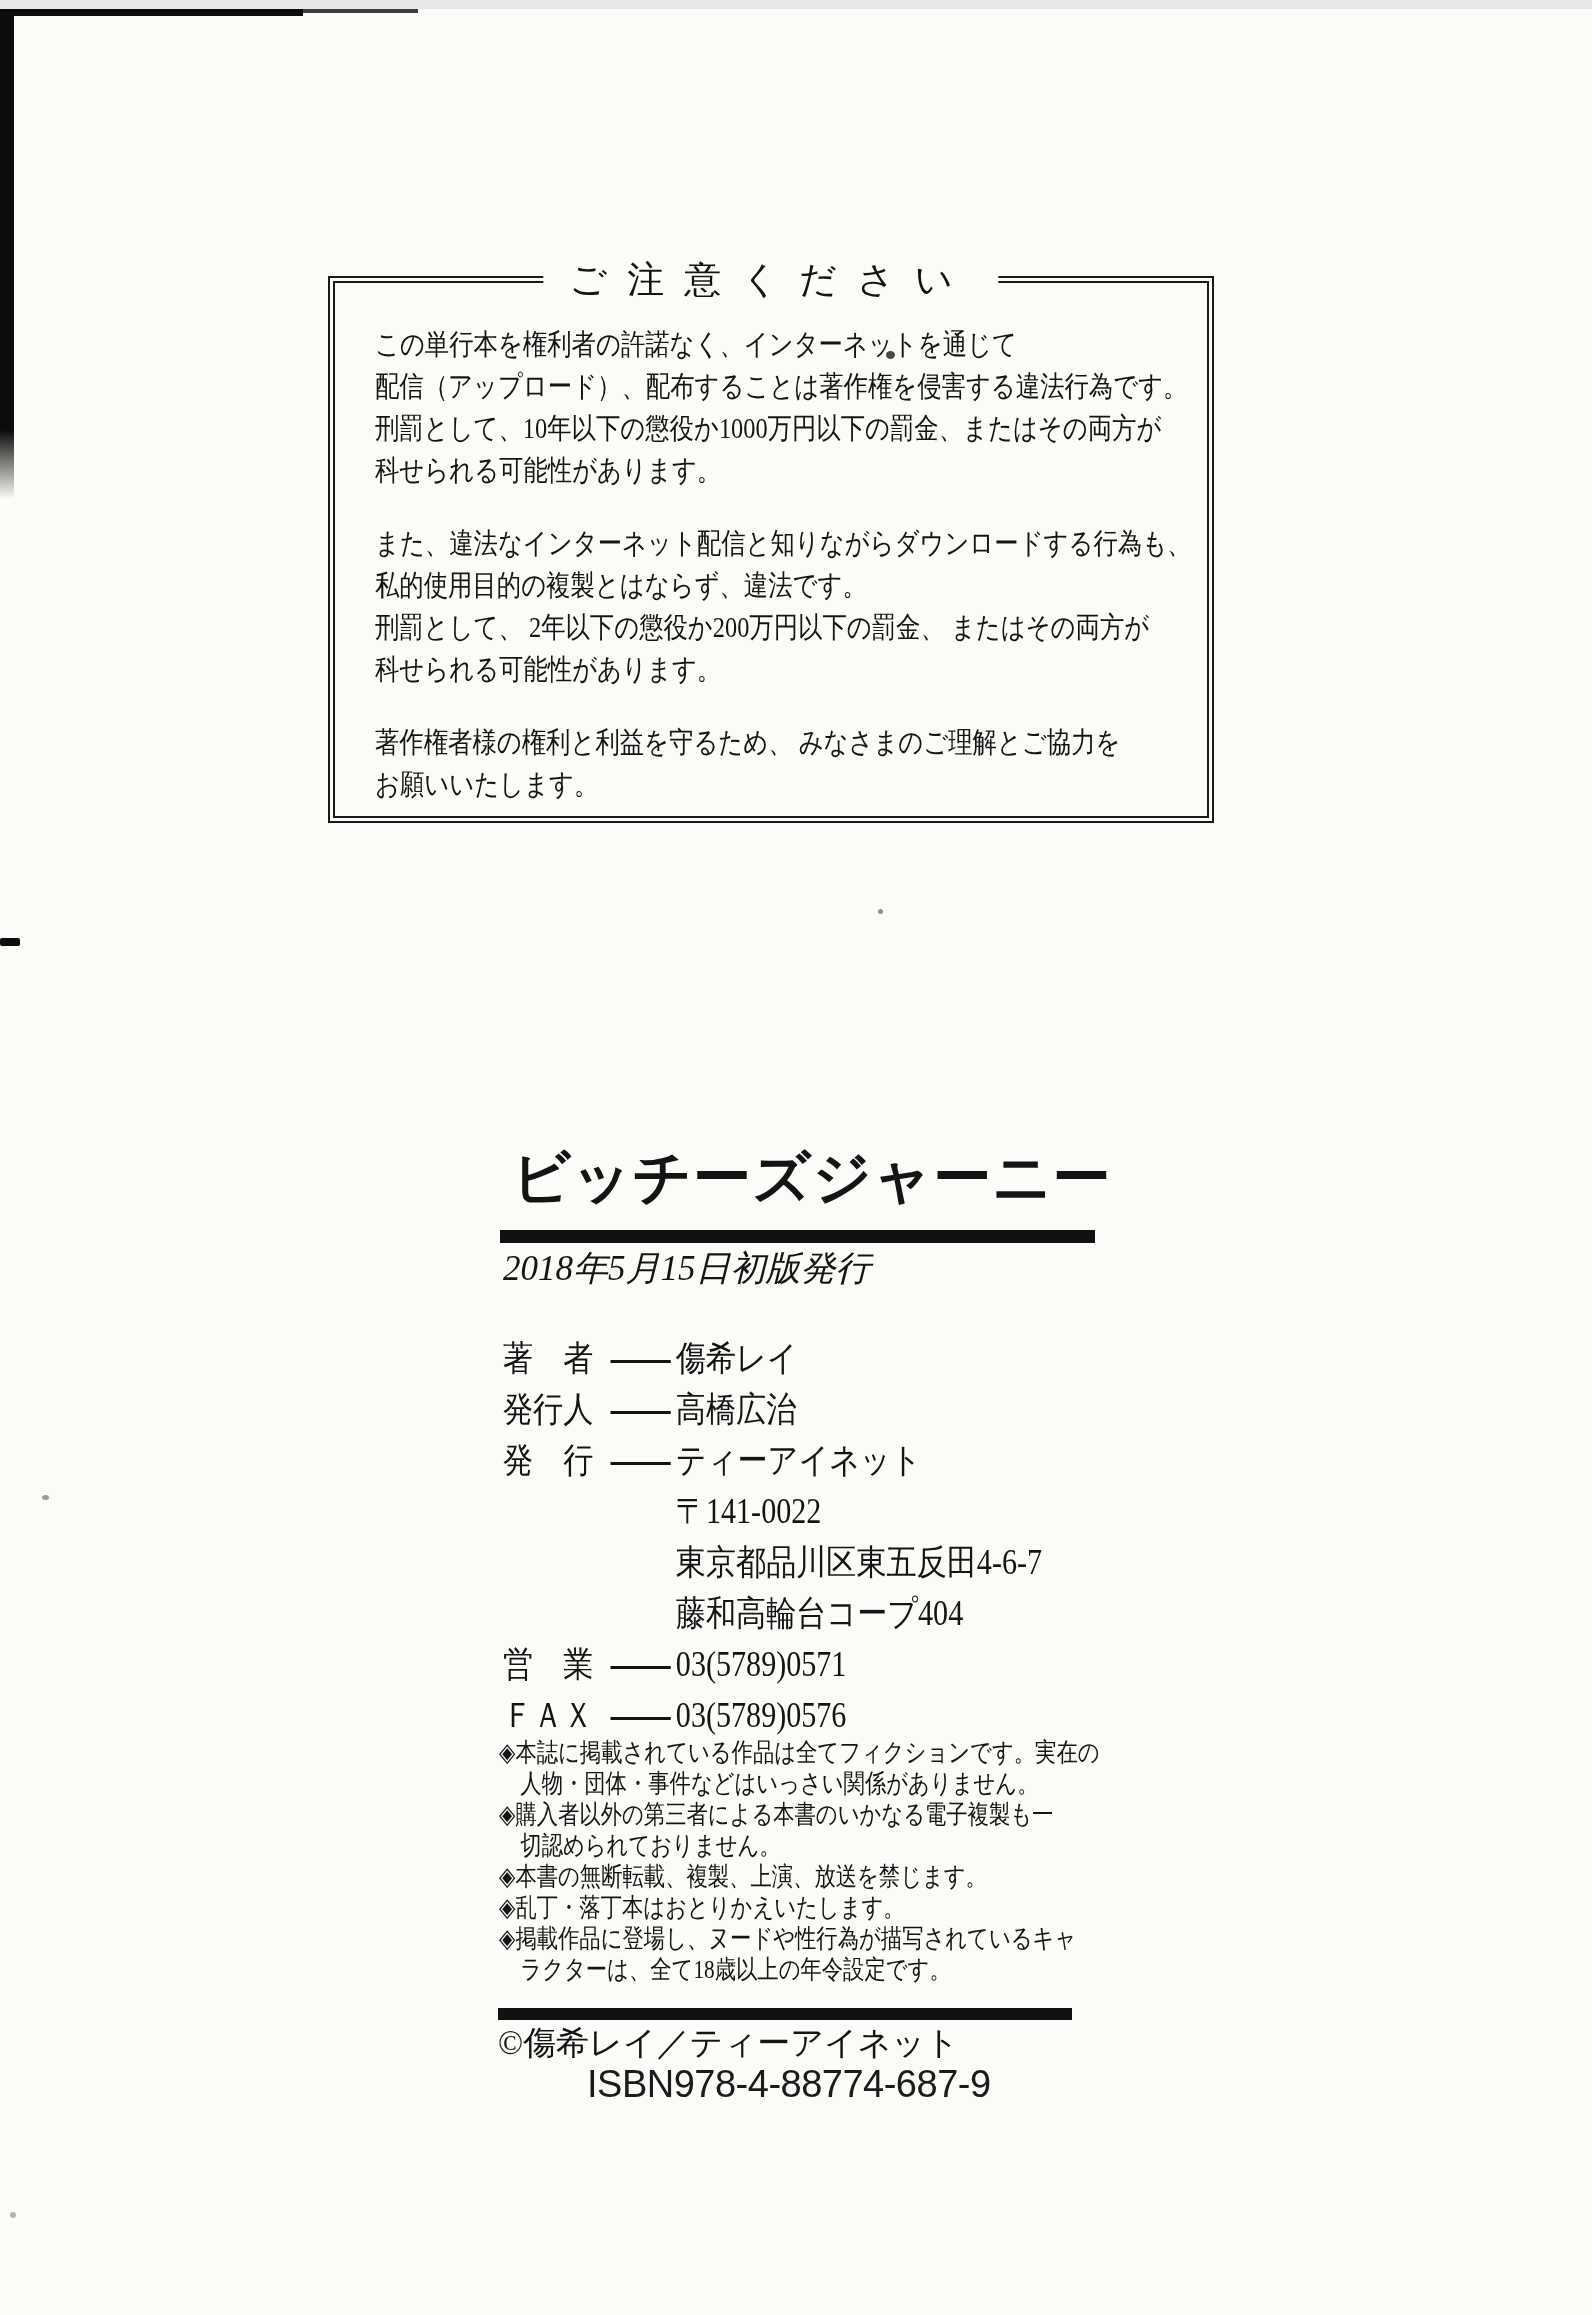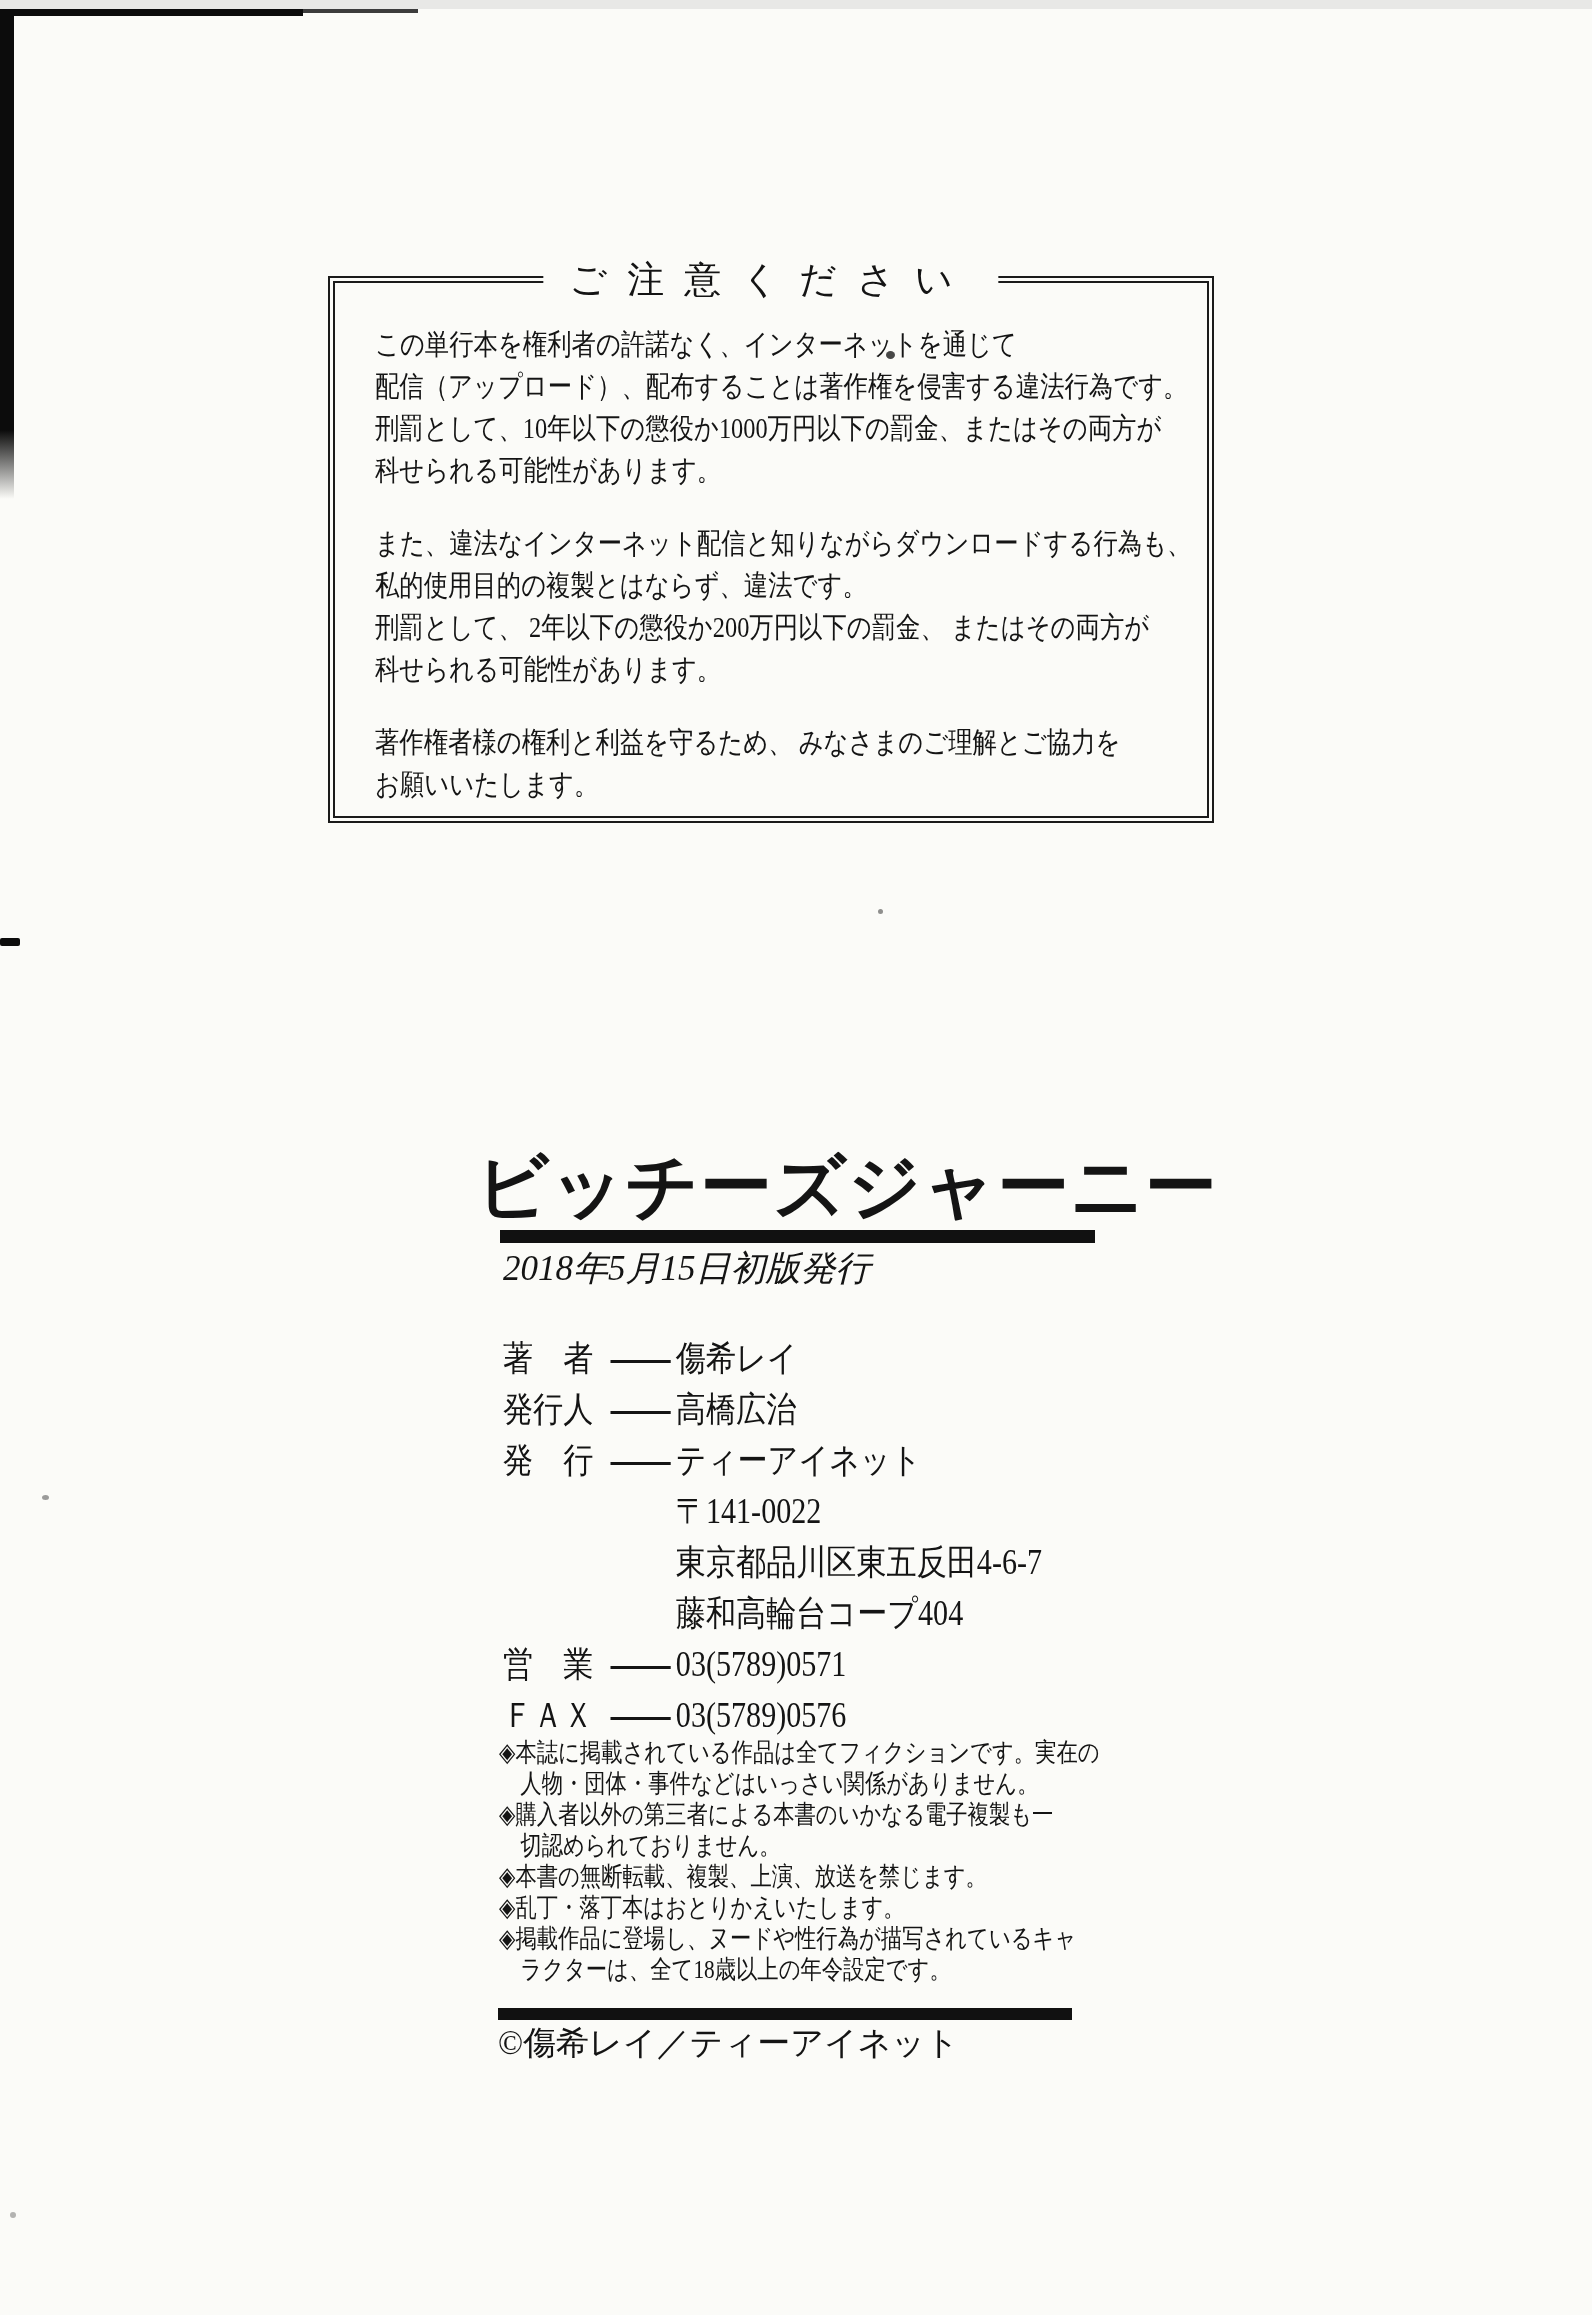--- a/index.html
+++ b/index.html
@@ -39,23 +39,23 @@
   .notice-box p{
     margin:0 0 31px 0;
     font-size:29px;line-height:42px;
     white-space:pre-line;
     width:1095px;
     transform:scaleX(0.84);transform-origin:0 0;
   }
 
   
   .book-title{
-    position:absolute;left:476px;top:1130px;margin:0;
+    position:absolute;left:512px;top:1130px;margin:0;
     font-family:"Liberation Sans","DejaVu Sans",sans-serif;
-    font-size:72px;font-weight:700;letter-spacing:1px;white-space:nowrap;
+    font-size:58px;font-weight:700;letter-spacing:1px;white-space:nowrap;
   }
   .title-rule{position:absolute;left:500px;top:1221px;width:595px;height:13px;background:#111;}
   .edition-date{position:absolute;left:503px;top:1236px;font-size:35px;white-space:nowrap;font-style:italic;}
 
   .info-block{
     position:absolute;left:503px;top:1324px;
     font-size:35px;line-height:51px;white-space:nowrap;
     transform:scaleX(0.86);transform-origin:0 0;
   }
   .info-label{display:inline-block;min-width:121px;}
@@ -144,15 +144,16 @@
     <p>◈購入者以外の第三者による本書のいかなる電子複製も一
 　切認められておりません。</p>
     <p>◈本書の無断転載、複製、上演、放送を禁じます。</p>
     <p>◈乱丁・落丁本はおとりかえいたします。</p>
     <p>◈掲載作品に登場し、ヌードや性行為が描写されているキャ
 　ラクターは、全て18歳以上の年令設定です。</p>
   </div>
 
   <div class="footer-rule"></div>
   <div class="copyright">©傷希レイ／ティーアイネット</div>
+  <div class="isbn">ISBN978-4-88774-687-9</div>
 
 </div>
 
 
 </body></html>

